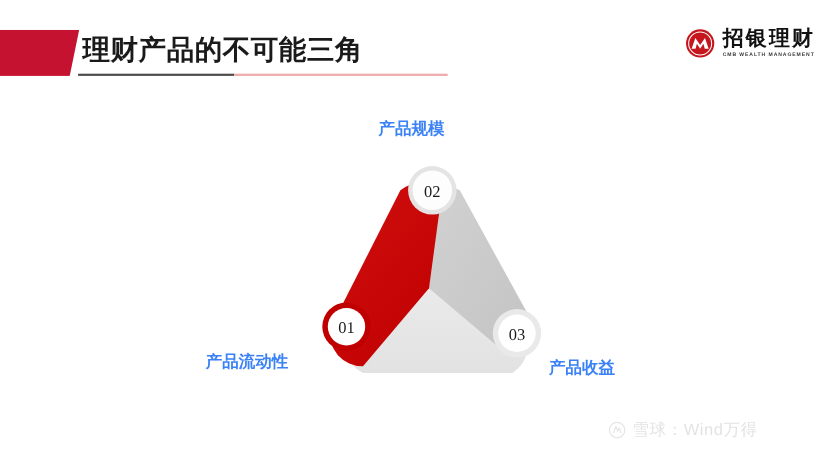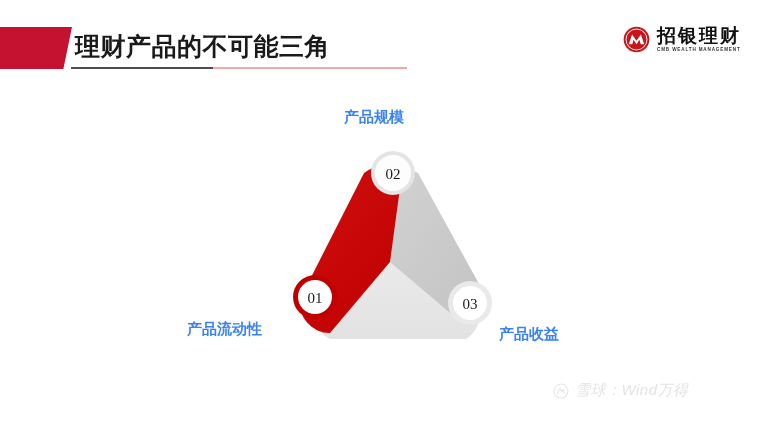--- a/index.html
+++ b/index.html
@@ -125,21 +125,20 @@
 
   
   #watermark {
     position: absolute;
     left: 553px;
     top: 381px;
     display: flex;
     align-items: center;
     gap: 6px;
     opacity: 0.72;
-    font-style: italic;
   }
   #watermark-icon {
     width: 16px;
     height: 16px;
     flex: 0 0 16px;
   }
   #watermark-text {
     font-size: 15px;
     color: #D8D8D8;
     letter-spacing: 0.5px;

